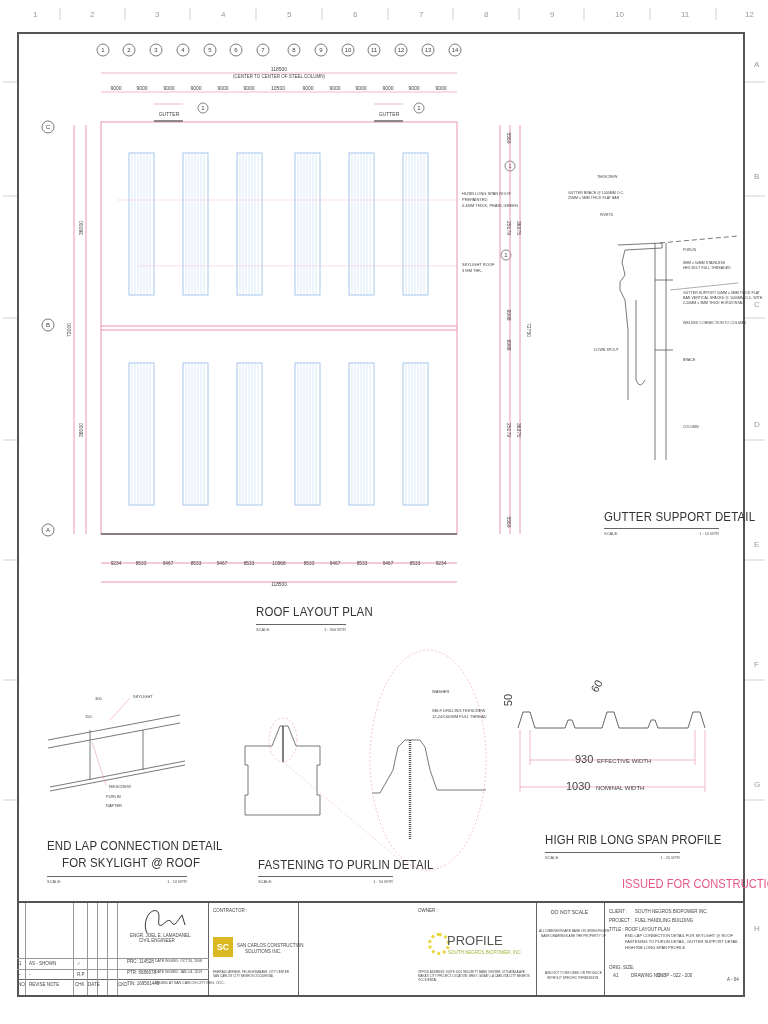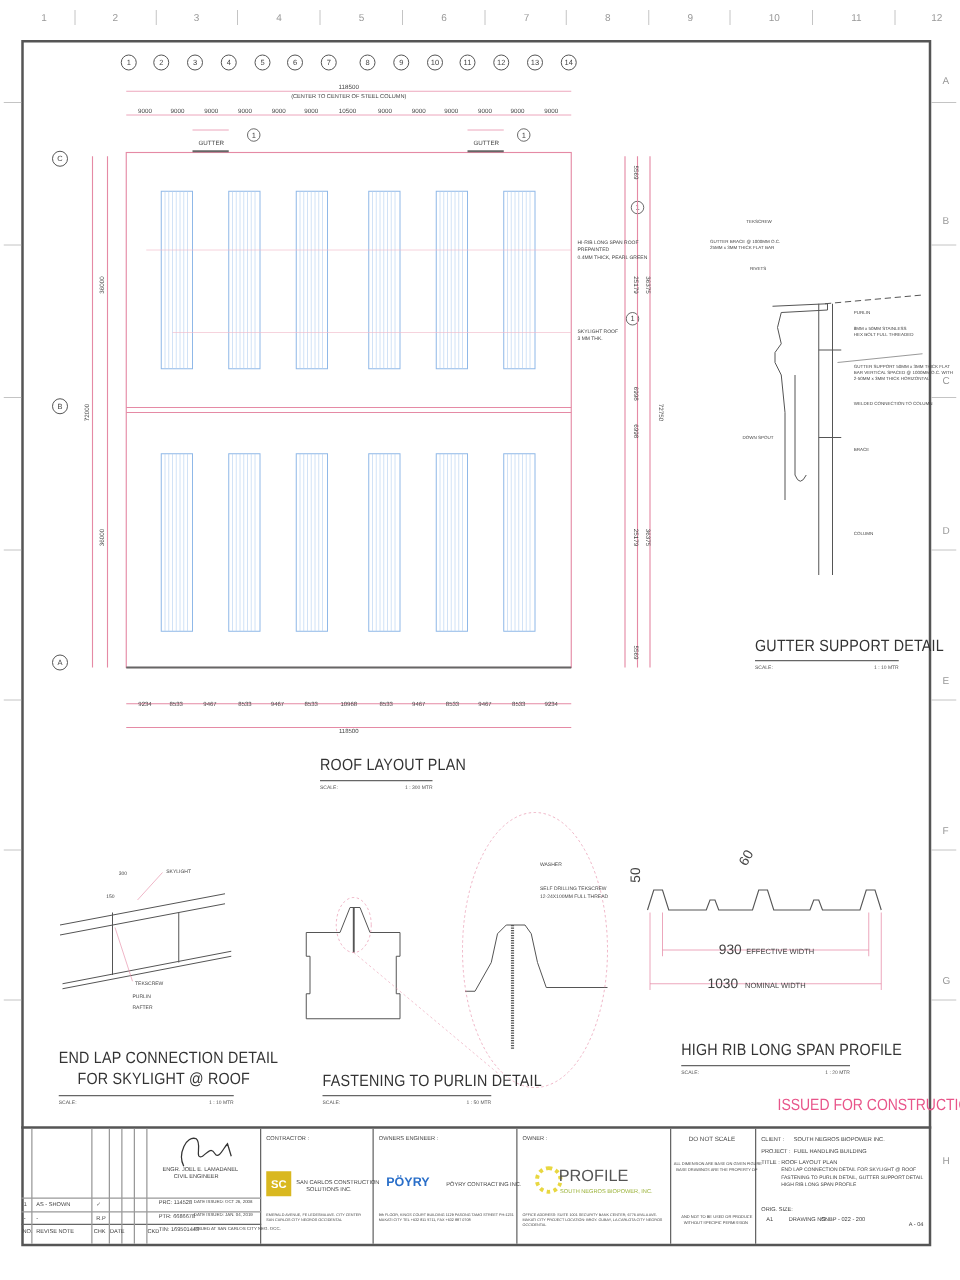--- a/index.html
+++ b/index.html
@@ -399,26 +399,20 @@
   </div>
 
   <div class="tb-cell" style="left:192px;width:90px;">
     <span class="tiny" style="left:4px;top:5px">CONTRACTOR :</span>
     <div style="position:absolute;left:4px;top:34px;width:20px;height:20px;background:#d9b820;color:#fff;font-size:9px;font-weight:bold;text-align:center;line-height:20px;">SC</div>
     <span class="tiny" style="left:28px;top:40px">SAN CARLOS CONSTRUCTION</span>
     <span class="tiny" style="left:36px;top:46px">SOLUTIONS INC.</span>
     <span class="tiny" style="left:4px;top:67px;font-size:3px;white-space:normal;width:82px;">EMERALD AVENUE, FE LEDESMA AVE. CITY CENTER SAN CARLOS CITY NEGROS OCCIDENTAL</span>
   </div>
 
-  <div class="tb-cell" style="left:282px;width:115px;">
-    <span class="tiny" style="left:4px;top:5px">OWNERS ENGINEER :</span>
-    <span style="position:absolute;left:10px;top:38px;font-size:10px;color:#2a6fc9;font-weight:bold;">PÖYRY</span>
-    <span class="tiny" style="left:58px;top:42px">PÖYRY CONTRACTING INC.</span>
-    <span class="tiny" style="left:4px;top:67px;font-size:3px;white-space:normal;width:108px;">9th FLOOR, KINGS COURT BUILDING 1129 PASONG TAMO STREET PH-1231 MAKATI CITY TEL +632 811 5711, FAX +632 887 0708</span>
-  </div>
 
   <div class="tb-cell" style="left:397px;width:123px;">
     <span class="tiny" style="left:4px;top:5px">OWNER :</span>
     <div style="position:absolute;left:14px;top:30px;width:16px;height:16px;border-radius:50%;border:3px dotted #e8d740;"></div>
     <span style="position:absolute;left:33px;top:30px;font-size:13px;color:#555;">PROFILE</span>
     <span class="tiny" style="left:34px;top:47px;color:#9bb33a;">SOUTH NEGROS BIOPOWER, INC.</span>
     <span class="tiny" style="left:4px;top:67px;font-size:3px;white-space:normal;width:115px;">OFFICE ADDRESS: SUITE 1001 SECURITY BANK CENTER, 6776 AYALA AVE. MAKATI CITY PROJECT LOCATION: BRGY. GUBAY, LA CARLOTA CITY NEGROS OCCIDENTAL</span>
   </div>
 
   <div class="tb-cell" style="left:520px;width:68px;">

